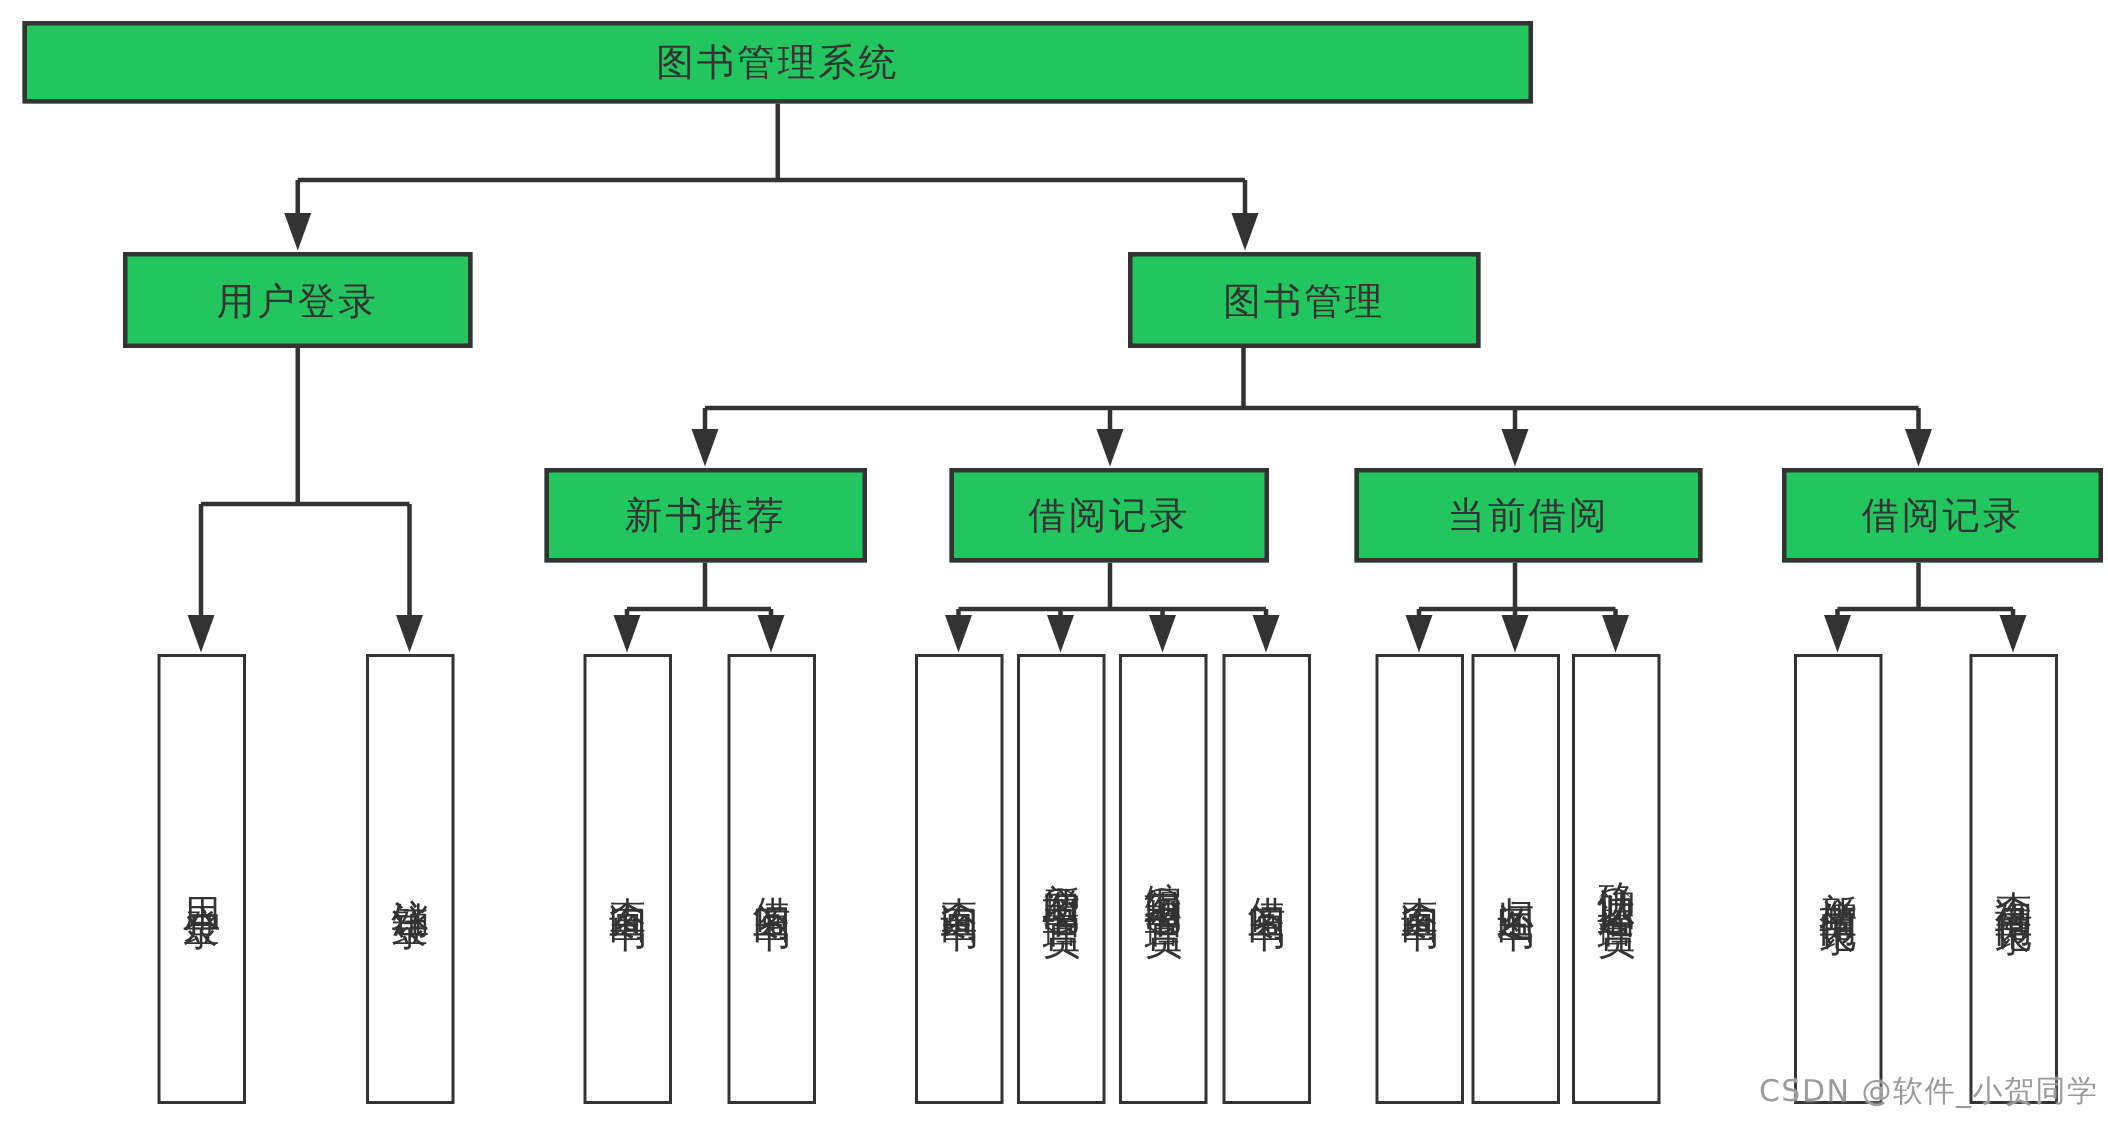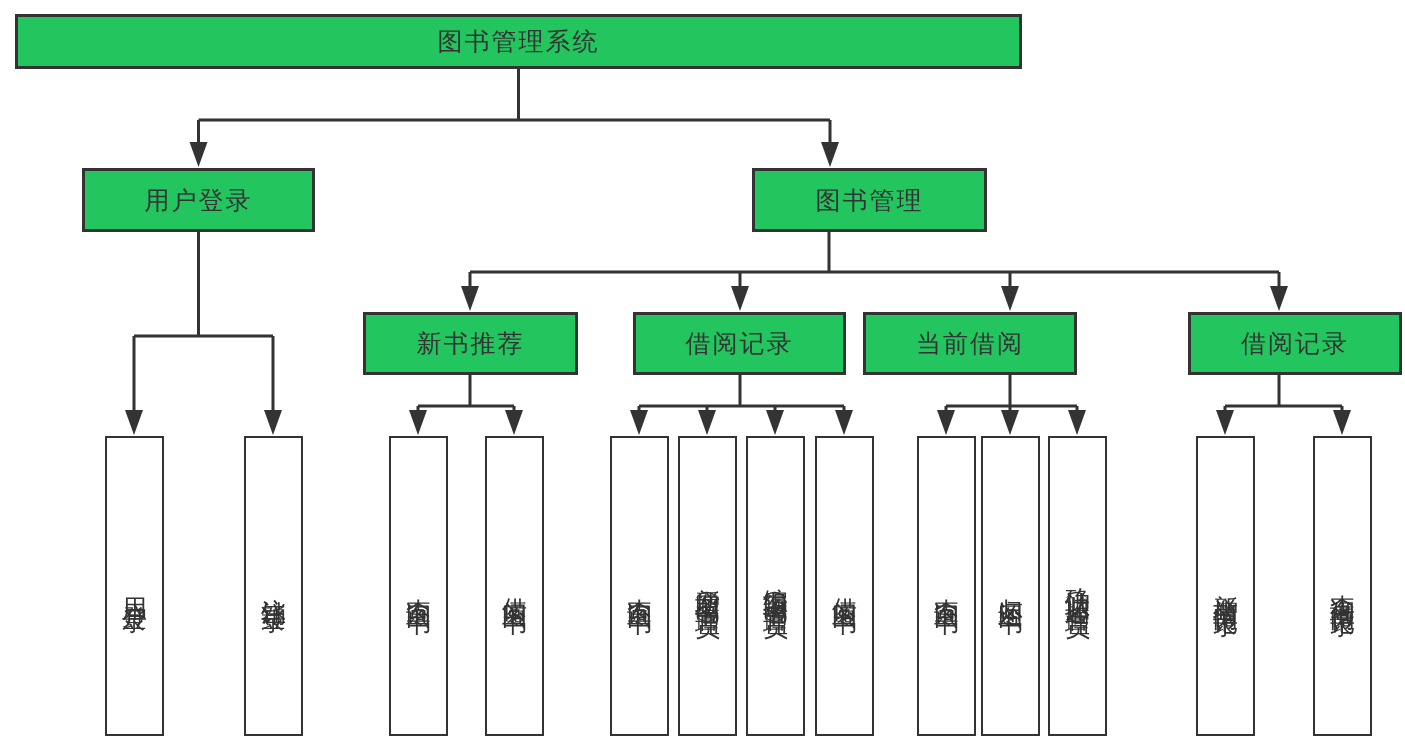--- a/index.html
+++ b/index.html
@@ -56,21 +56,21 @@
     color: #333333;
     line-height: 1;
     white-space: nowrap;
   }
   .root-box    { left: 15px;  top: 14px;  width: 1007px; height: 55px; }
   .l2-a        { left: 82px;  top: 168px; width: 233px;  height: 64px; }
   .l2-b        { left: 720px; top: 168px; width: 235px;  height: 64px; margin-left: 32px; }
   .l3          { top: 312px; height: 63px; }
   .l3-a        { left: 363px;  width: 215px; }
   .l3-b        { left: 633px;  width: 213px; }
-  .l3-c        { left: 863px;  width: 214px; text-align: right; }
+  .l3-c        { left: 903px;  width: 232px; text-align: right; }
   .l3-d        { left: 1172px; width: 214px; margin-left: 16px; }
   .watermark {
     position: absolute;
     right: 6px;
     bottom: 6px;
     font-size: 20px;
     color: #9b9b9b;
     letter-spacing: 1px;
     text-shadow: 0 0 2px #ffffff;
     white-space: nowrap;
@@ -181,14 +181,15 @@
   <div class="leaf" style="left:1048px">
     <span class="vtext">确认归还（管理员）</span>
   </div>
   <div class="leaf" style="left:1196px">
     <span class="vtext">新增借阅记录</span>
   </div>
   <div class="leaf" style="left:1313px">
     <span class="vtext">查询借阅记录</span>
   </div>
 
+  <div class="watermark">CSDN @软件_小贺同学</div>
 
 </div>
 
 </body></html>

